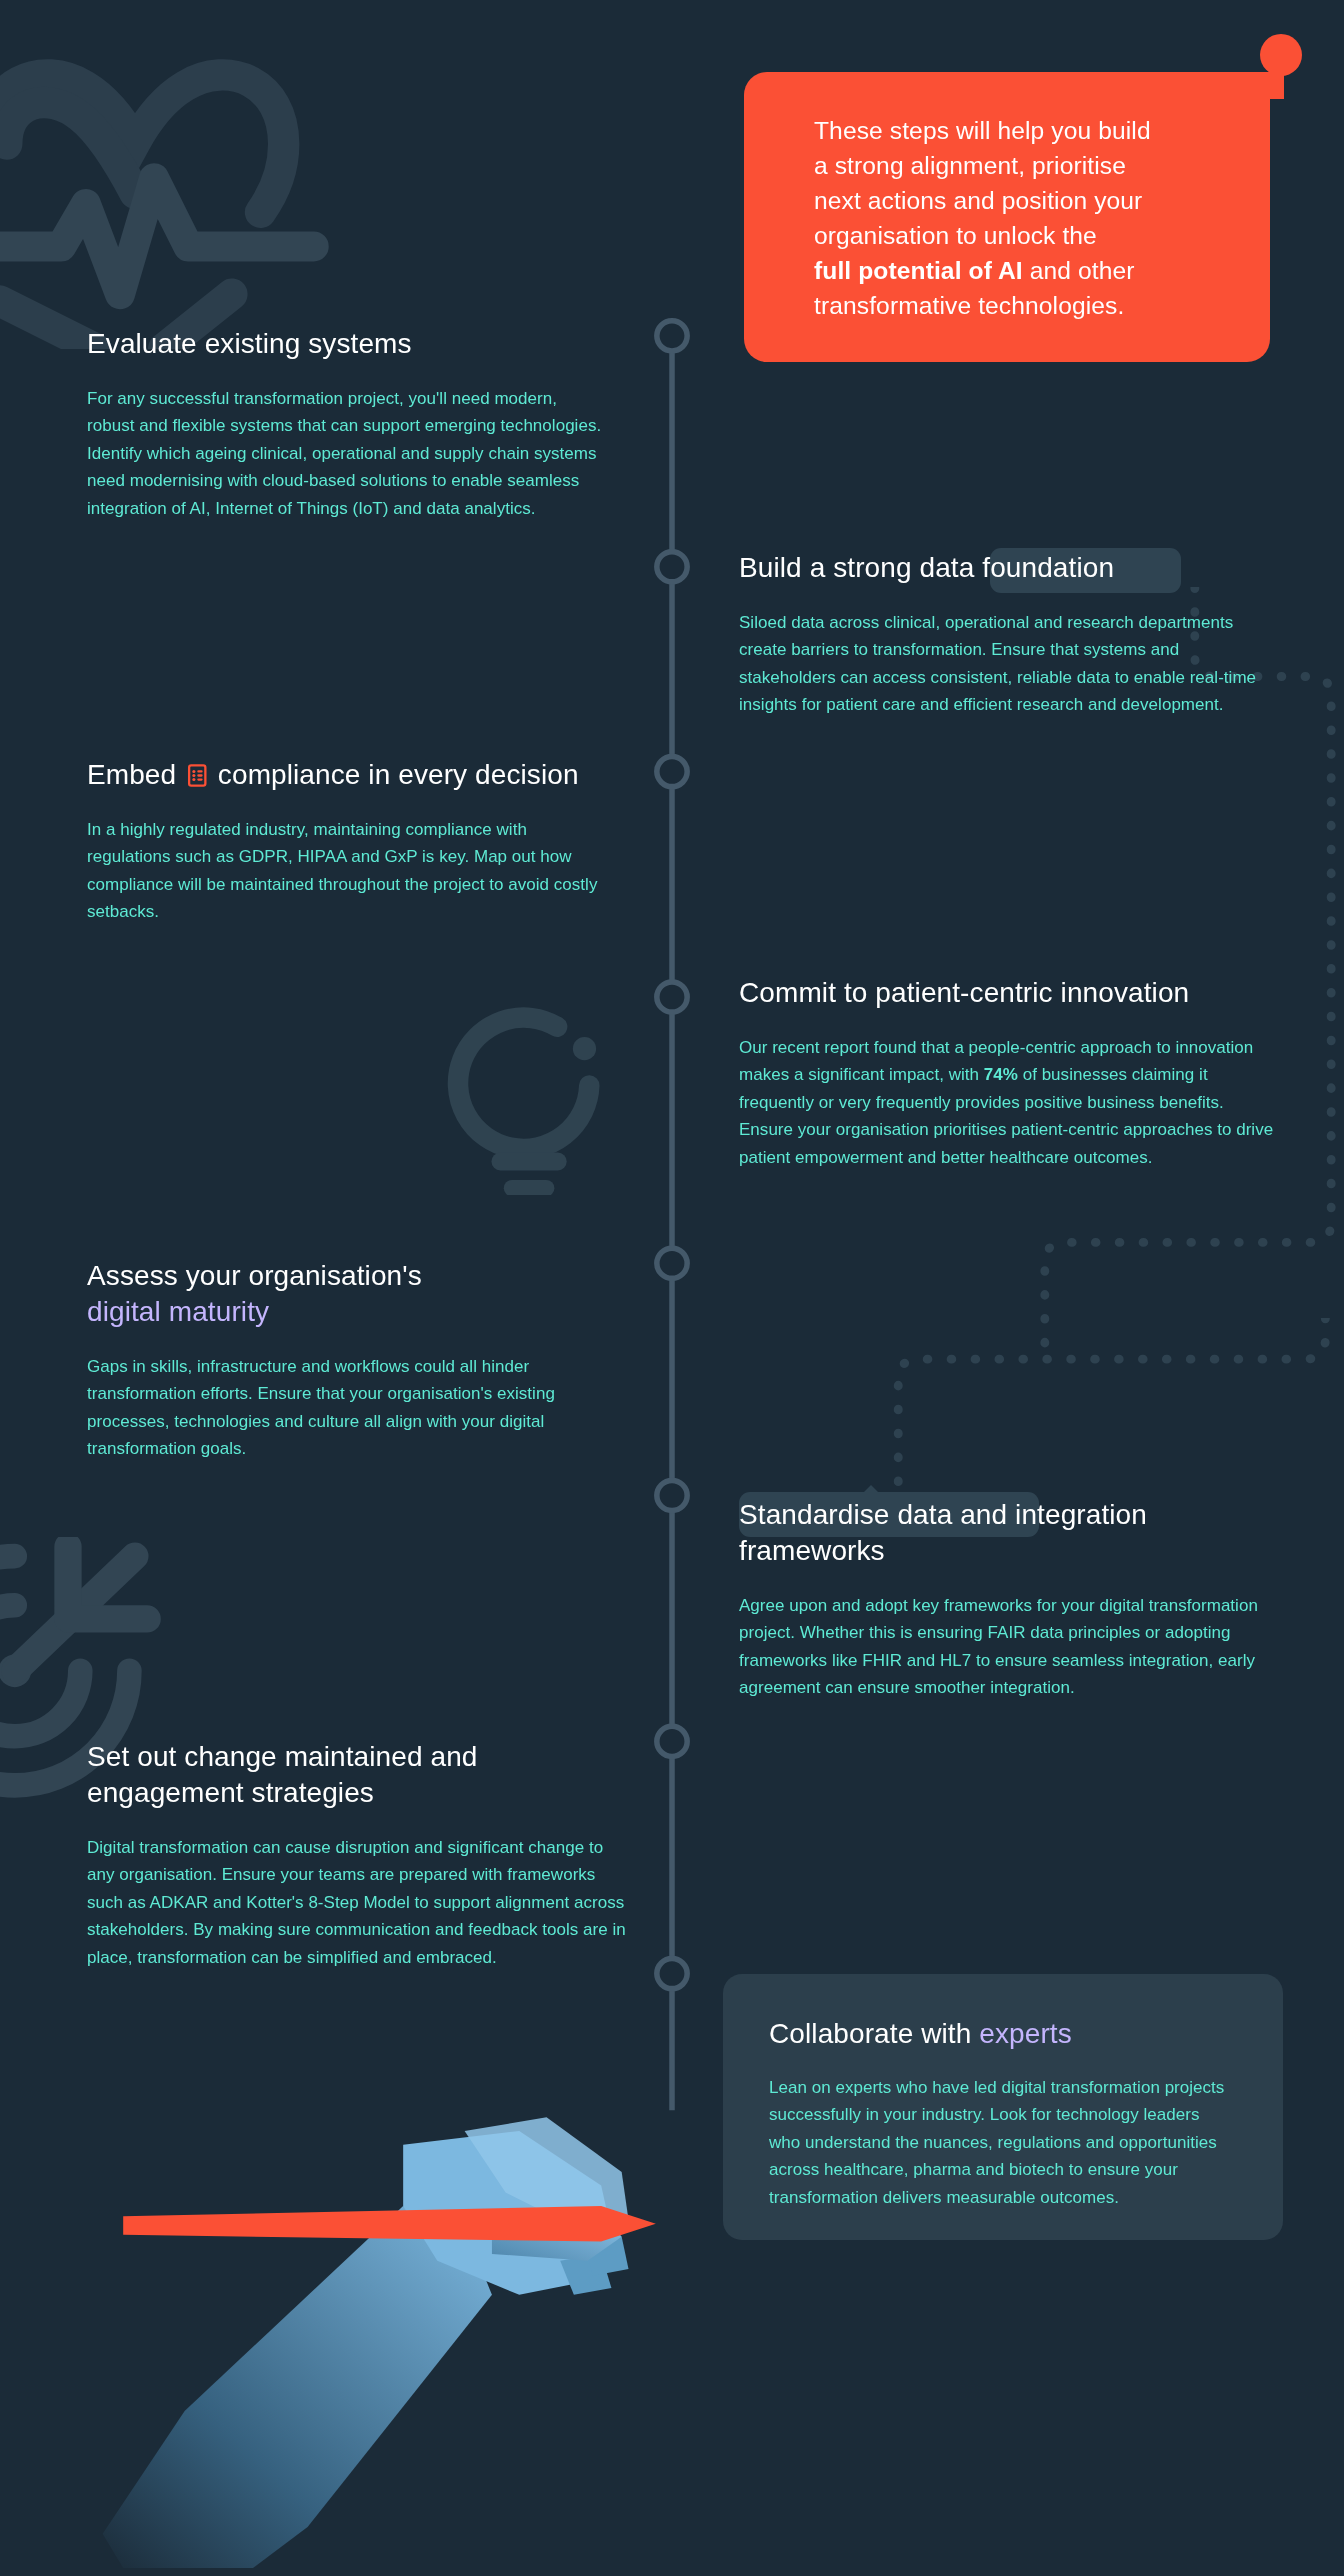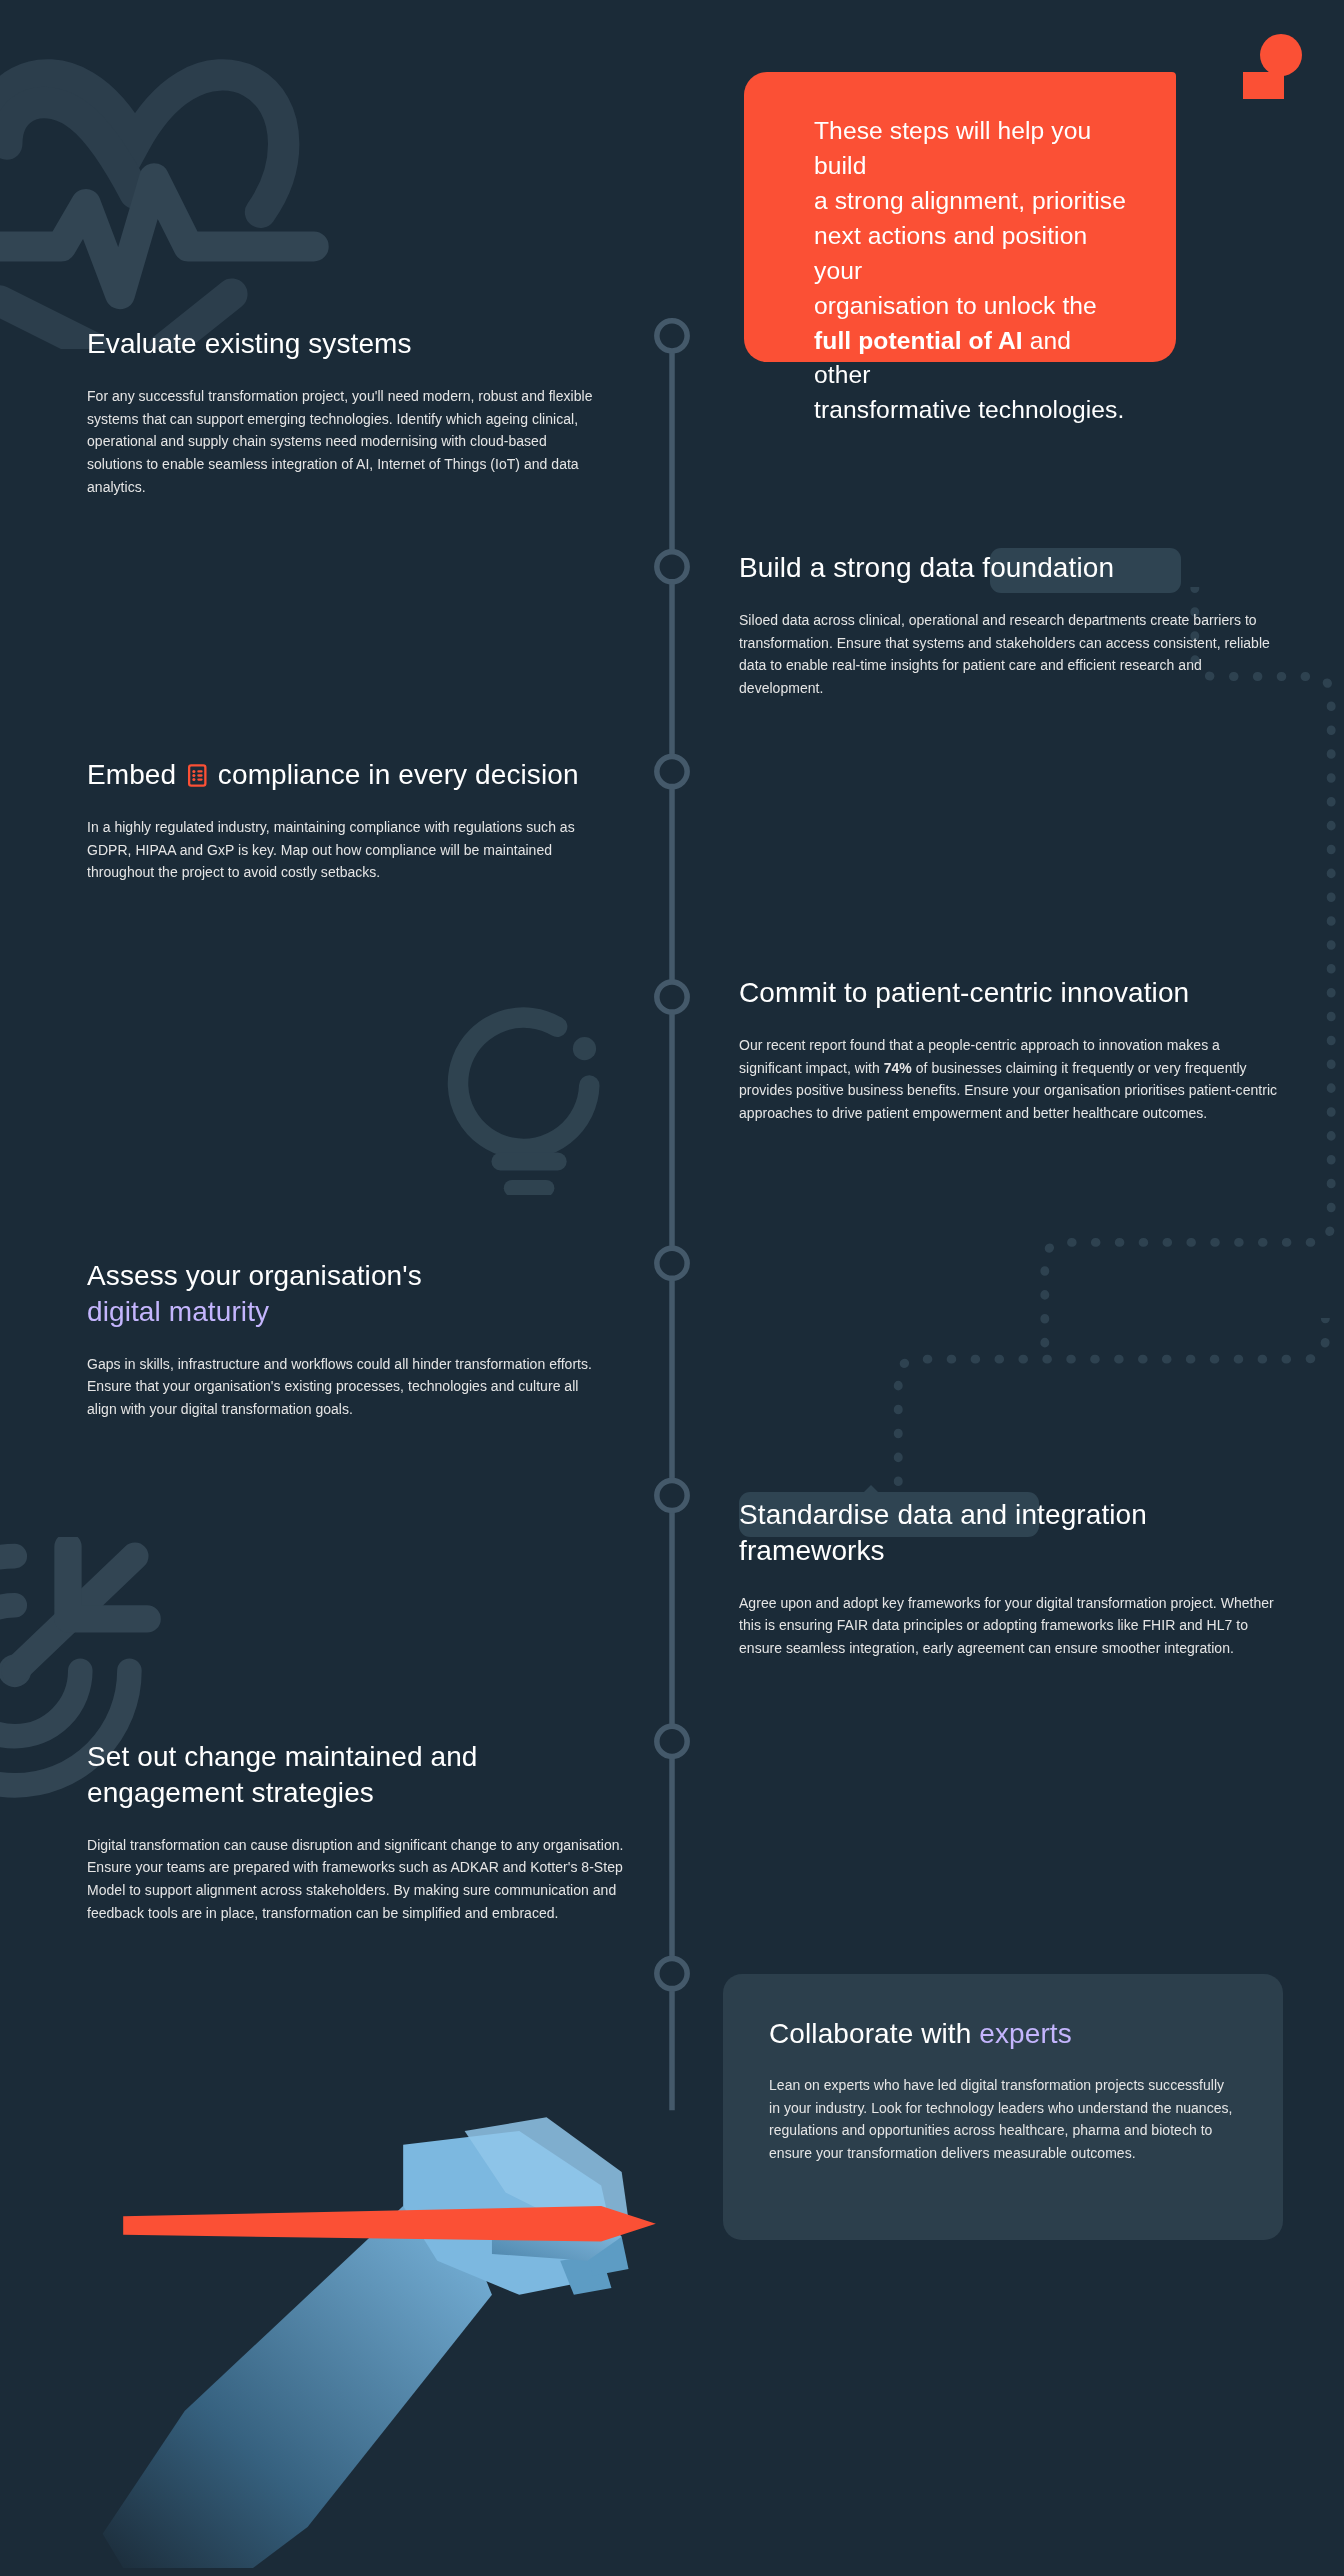--- a/index.html
+++ b/index.html
@@ -22,21 +22,21 @@
   #timeline { position:absolute; left:652px; top:314px; width:40px; height:1803px; }
 
   
   .dotted-path { position:absolute; pointer-events:none; }
   #dotted-path-1 { left:1038px; top:587px;  width:300px; height:779px; }
   #dotted-path-2 { left:847px; top:1318px; width:492px; height:219px;  }
 
   
   #intro-callout {
     position:absolute; left:744px; top:72px;
-    width:432px; height:290px;
+    width:526px; height:290px;
     background:#fb5035; border-radius:23px;
     border-top-right-radius:4.1px;
     padding:42px 44px 0 70px;
   }
   #intro-callout .intro-text {
     font-size:24.6px; line-height:1.42; color:#ffffff; font-weight:400;
     letter-spacing:0.1px;
   }
   #intro-callout .intro-text b { font-weight:700; }
   #intro-dot {
@@ -54,21 +54,21 @@
   .step.right { left:739px; width:540px; }
 
   .step-title {
     font-size:28px; font-weight:400; line-height:1.28;
     color:#ffffff; letter-spacing:0.1px;
     position:relative; z-index:2;
   }
   .step-title .accent { color:#c4b5fd; }
   .step-body {
     margin-top:23px;
-    font-size:14px; line-height:1.62; color:#e5e5e5;
+    font-size:17px; line-height:1.62; color:#5eead4;
     font-weight:400; letter-spacing:0.03px;
     position:relative; z-index:2;
   }
   .step-body b { font-weight:700; }
 
   
   .title-chip {
     position:absolute; background:#2f4452; border-radius:11px; z-index:1;
   }
   #chip-step2 { left:990px; top:548px;  width:191px; height:45px; }

